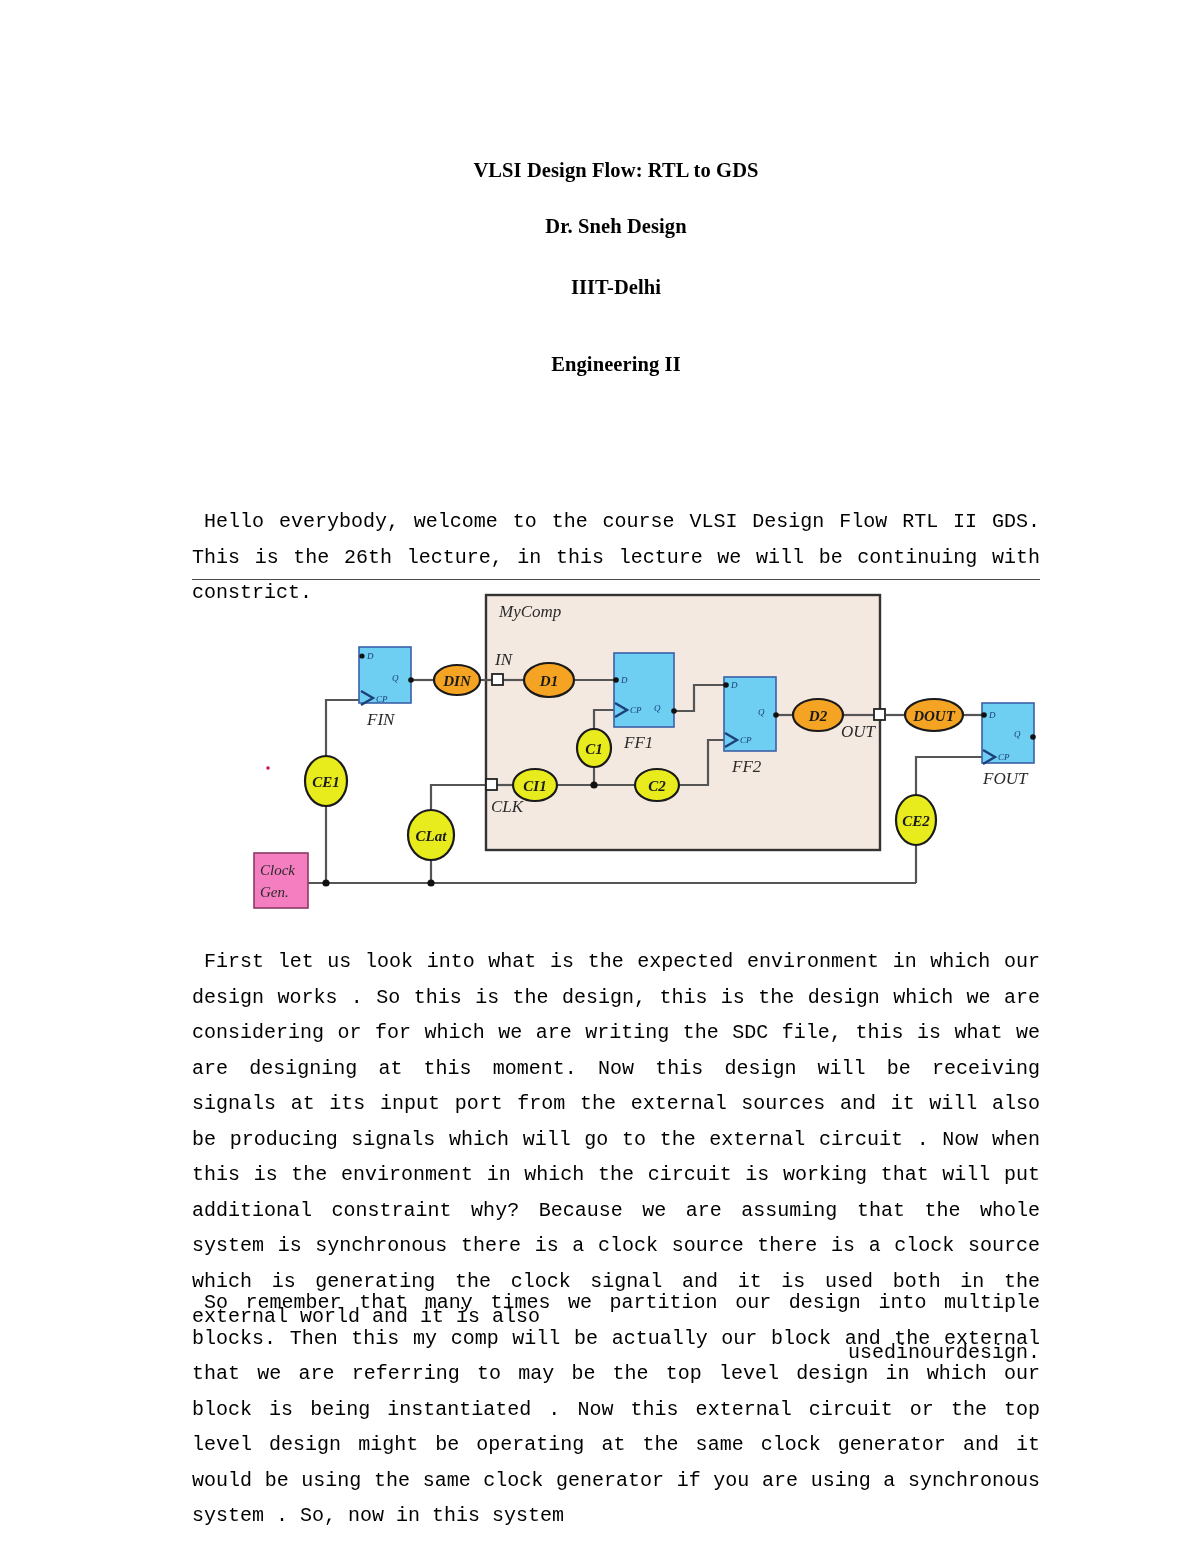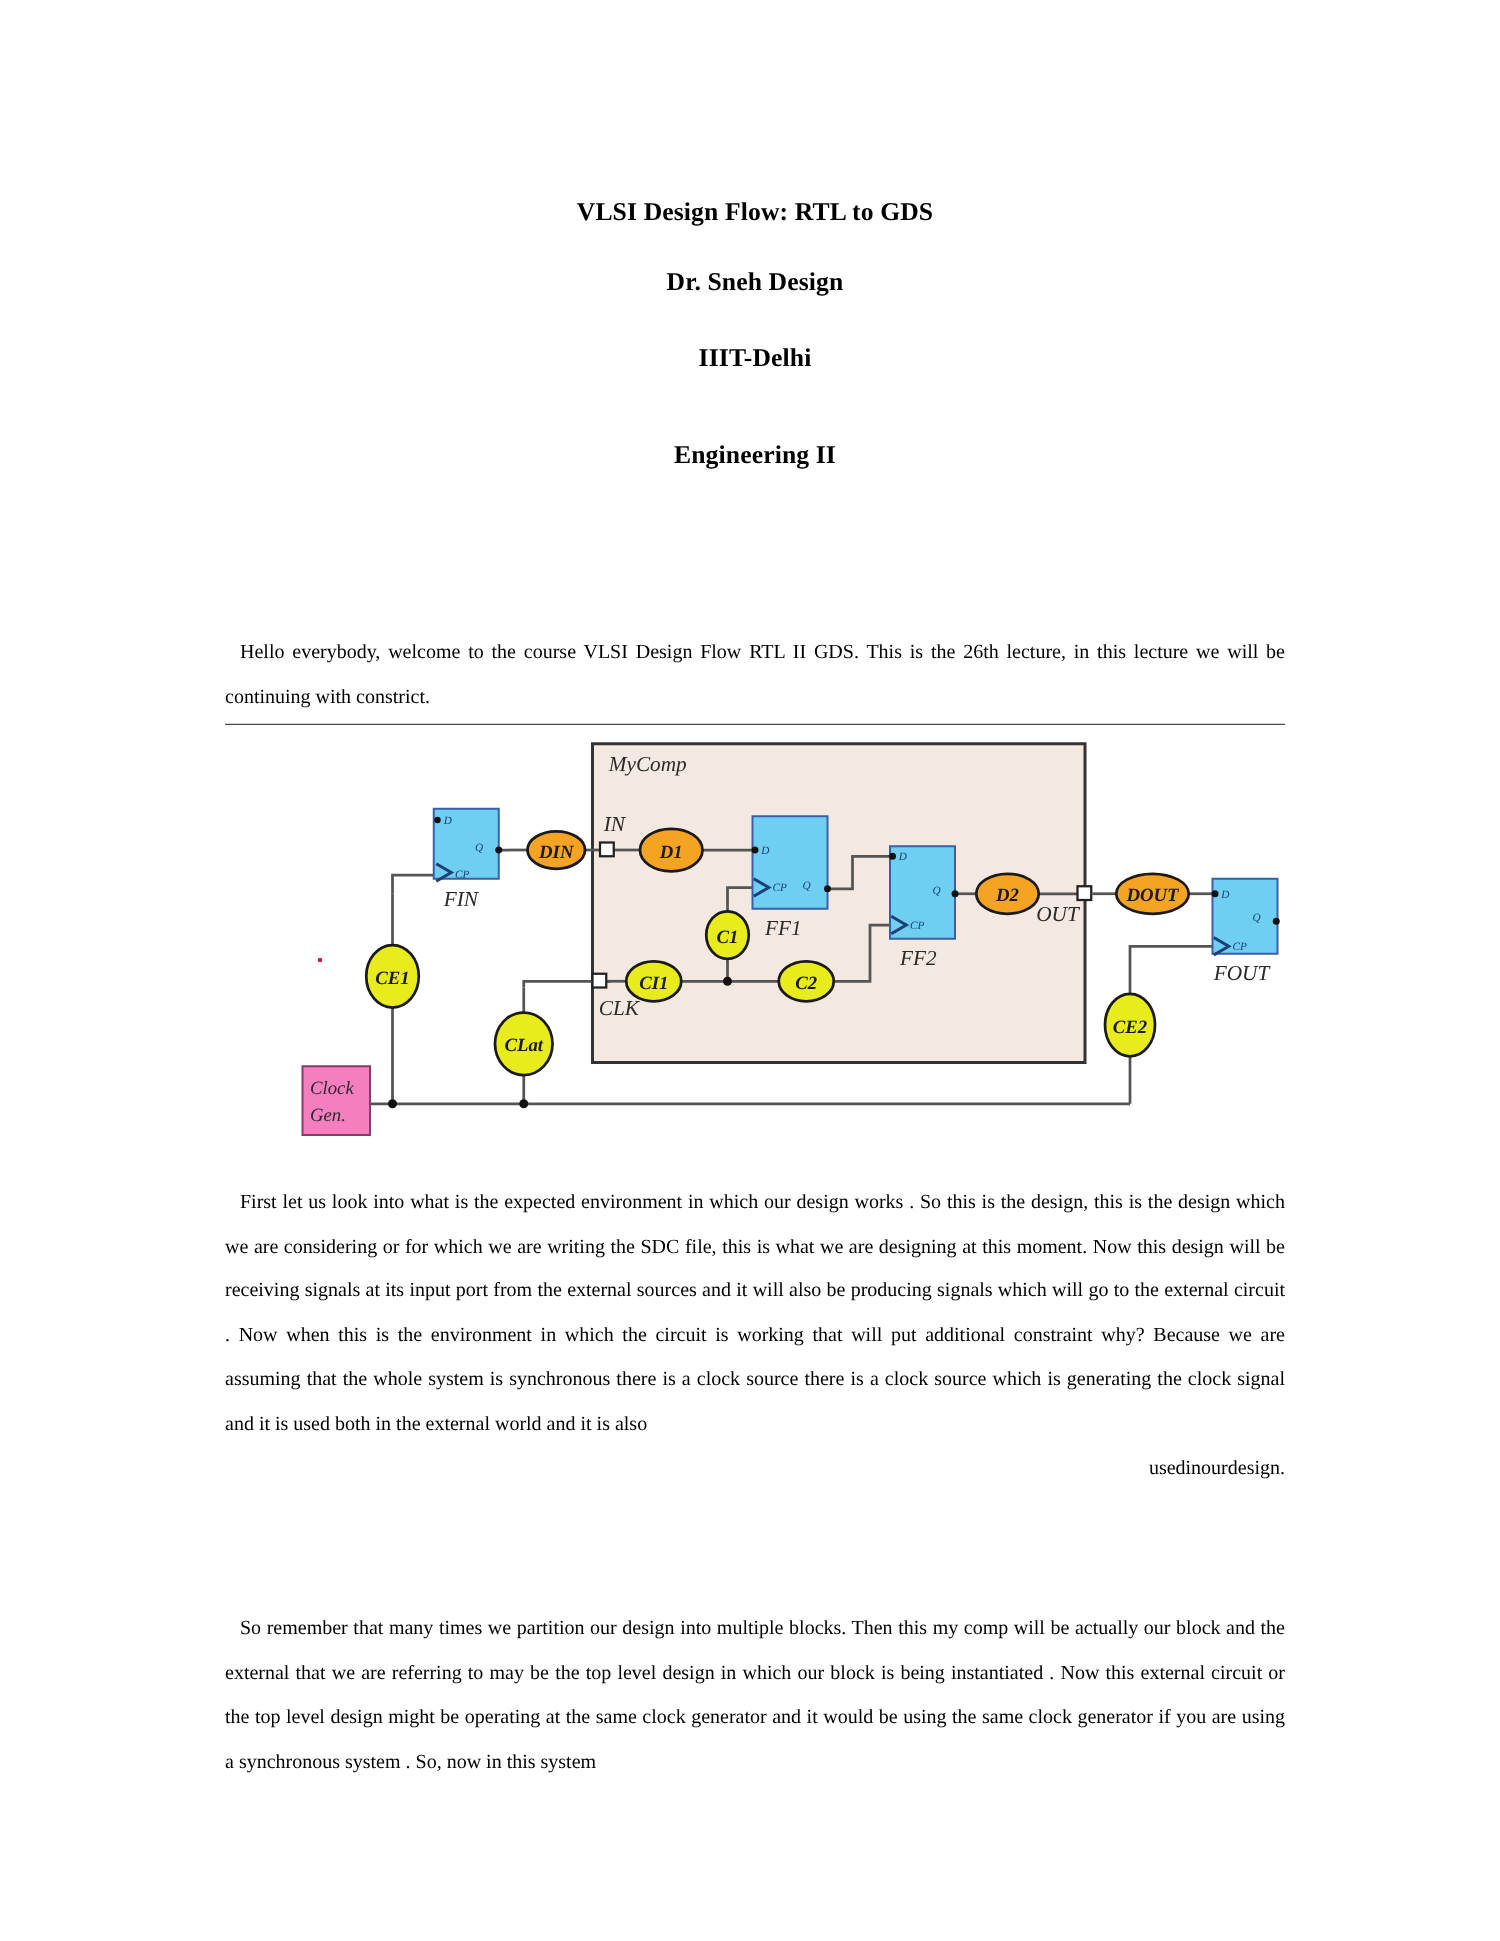--- a/index.html
+++ b/index.html
@@ -10,21 +10,21 @@
   body {
     width: 1200px;
     height: 1553px;
     font-family: "Liberation Serif", "DejaVu Serif", serif;
     color: #000000;
     position: relative;
     overflow: hidden;
   }
   .page {
     position: absolute;
-    left: 4px; top: 0;
+    left: 16px; top: 0;
     width: 1020px;
     height: 1553px;
   }
   
   .head-block {
     position: absolute;
     left: 176px;
     top: 160px;
     width: 848px;
     text-align: center;
@@ -39,24 +39,25 @@
   .gap-b { height: 33px; }
   .gap-c { height: 8px; }
   .gap-d { height: 48px; }
   .gap-e { height: 8px; }
 
   
   .para {
     position: absolute;
     left: 176px;
     width: 848px;
-    font-size: 16px;
+    font-size: 20px;
     line-height: 35.5px;
     text-align: justify;
     text-justify: inter-word;
+    font-family: Liberation Mono, monospace;
   }
   .para.intro { top: 504px; }
   .para.p2 { top: 944px; }
   .para.p3 { top: 1253px; margin-top: 32px; }
   .indent { display: inline-block; width: 12px; }
 
   .spread {
     display: flex;
     justify-content: flex-end;
     width: 100%;

